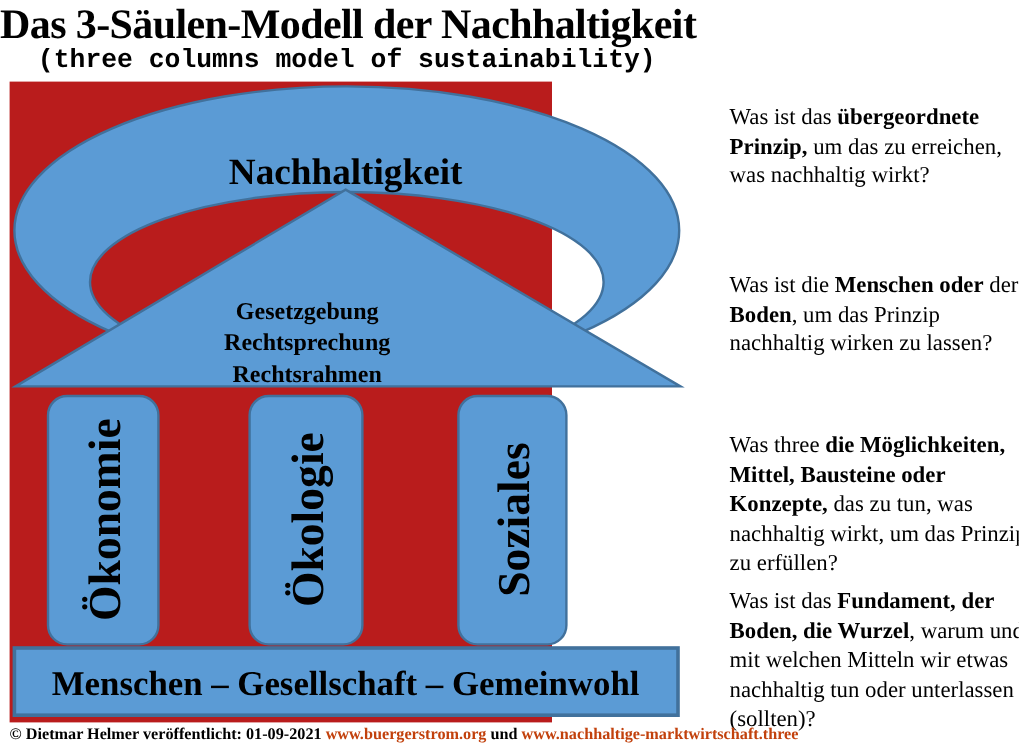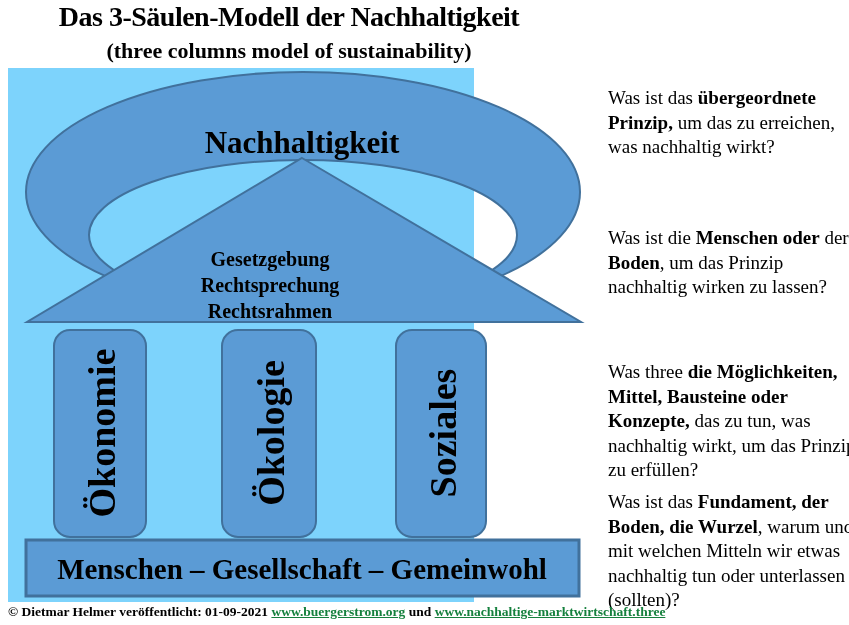--- a/index.html
+++ b/index.html
@@ -3,48 +3,47 @@
 <meta charset="utf-8">
 <style>
   html,body{margin:0;padding:0;}
   body{
     width:849px;height:625px;position:relative;overflow:hidden;
     background:#ffffff;
     font-family:"Liberation Serif","DejaVu Serif",serif;
     color:#000;
   }
   .title{
-    position:absolute;left:0;top:1px;width:578px;text-align:center;
-    font-size:28px;font-weight:bold;letter-spacing:-0.5px;white-space:nowrap;
+    position:absolute;left:0;top:1px;width:578px;
+    font-size:35px;font-weight:bold;letter-spacing:-0.5px;white-space:nowrap;
   }
   .subtitle{
     position:absolute;left:0;top:38px;width:578px;text-align:center;
-    font-size:22px;font-weight:bold;
+    font-size:22px;font-weight:bold;font-family:Liberation Mono, monospace;
   }
   .panel{
     position:absolute;left:8px;top:68px;width:452px;height:534px;
-    background:#7dd3fc;
-    padding-left:14px;
+    background:#b91c1c;
   }
   .panel svg{display:block;}
   .panel svg text{
     font-family:"Liberation Serif","DejaVu Serif",serif;
     font-weight:bold;fill:#000;
   }
   .questions p{
     position:absolute;left:608px;width:250px;margin:0;
     font-size:19px;line-height:24.5px;
   }
   .q1{top:86px}.q2{top:226px}.q3{top:360px}.q4{top:490px}
   .questions b{font-weight:bold;}
   .footer{
     position:absolute;left:8px;top:604px;
     font-size:13.5px;font-weight:bold;white-space:nowrap;
   }
-  .footer a{color:#15803d;text-decoration:underline;cursor:pointer;}
+  .footer a{color:#c2410c;cursor:pointer;}
 </style>
 </head>
 <body>
 
 <div class="title">Das 3-Säulen-Modell der Nachhaltigkeit</div>
 <div class="subtitle">(three columns model of sustainability)</div>
 
 <div class="panel">
   <svg width="564" height="534" viewBox="0 0 564 534" xmlns="http://www.w3.org/2000/svg">
 

